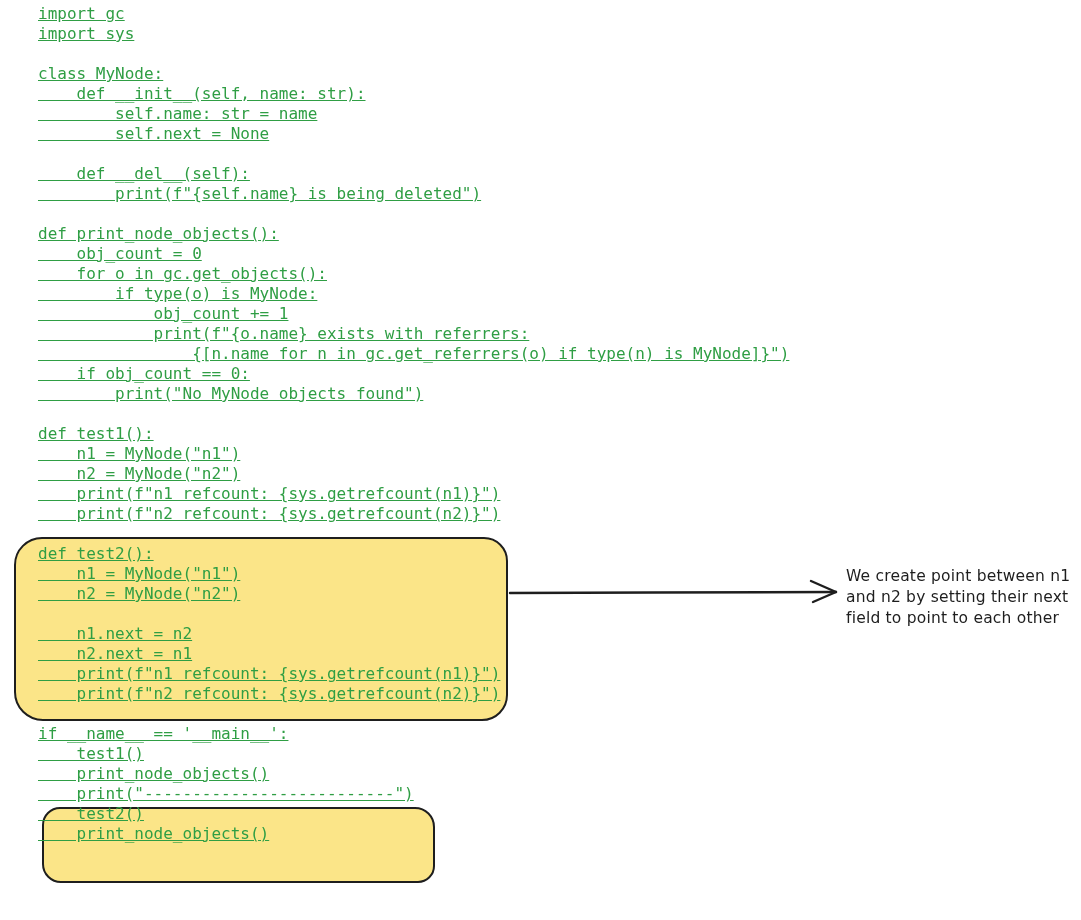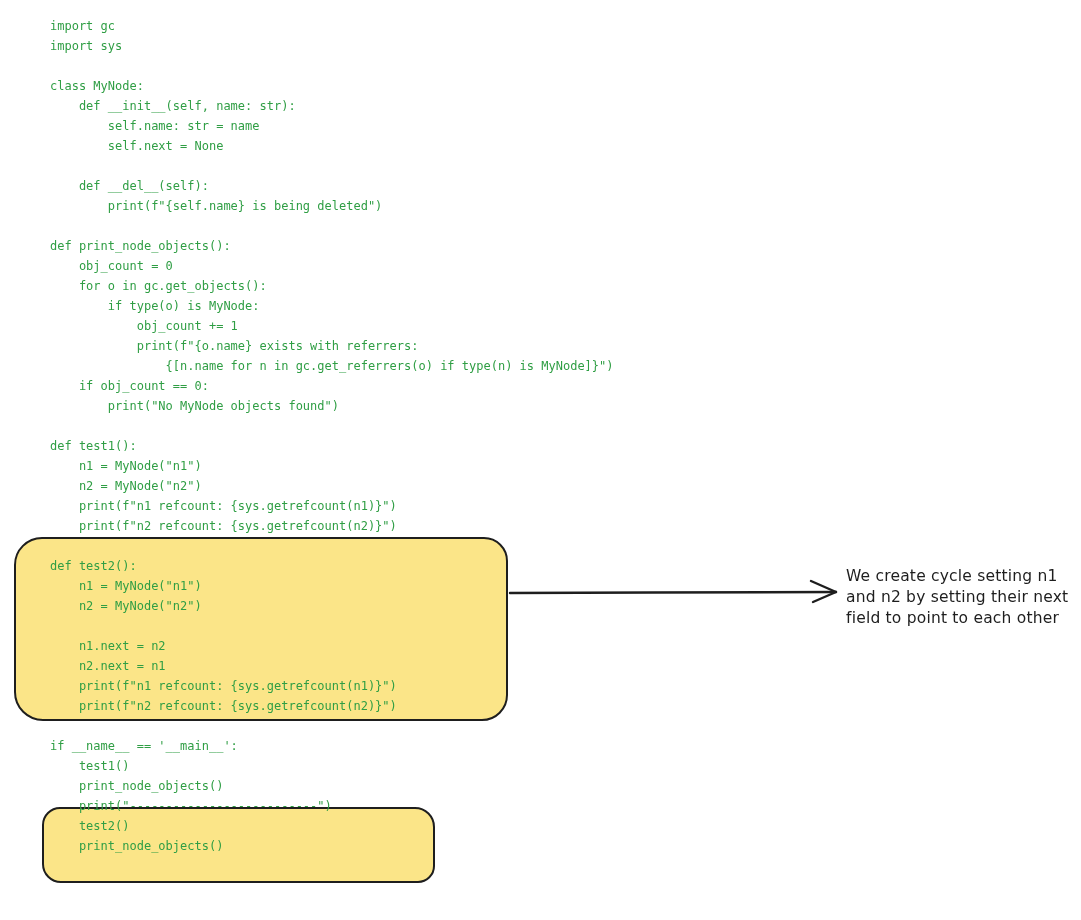--- a/index.html
+++ b/index.html
@@ -32,27 +32,28 @@
     left: 42px;
     top: 807px;
     width: 393px;
     height: 76px;
     border-radius: 18px 20px 17px 19px;
   }
   pre.code {
     position: absolute;
     left: 38px;
     top: 4px;
-    margin: 12px;
+    margin: 0;
     font-family: "DejaVu Sans Mono", monospace;
-    font-size: 12px;
+    font-size: 16px;
     line-height: 20px;
     color: var(--code-green, #2f9e44);
     white-space: pre;
     z-index: 2;
+    text-decoration: underline;
   }
   .arrow-svg {
     position: absolute;
     left: 500px;
     top: 570px;
     width: 350px;
     height: 45px;
     z-index: 3;
   }
   .arrow-svg path {
@@ -126,17 +127,17 @@
     print_node_objects()
     print("--------------------------")
     test2()
     print_node_objects()</pre>
 
   <svg class="arrow-svg" viewBox="0 0 350 45" aria-hidden="true">
     <path d="M10 23 C 110 22.6, 250 22.2, 336 22"></path>
     <path d="M336 22 L311 11 M336 22 L313 32"></path>
   </svg>
 
-  <pre class="note">We create cycle setting n1
+  <pre class="note">We create point between n1
 and n2 by setting their next
 field to point to each other</pre>
 
 </div>
 
 </body></html>

